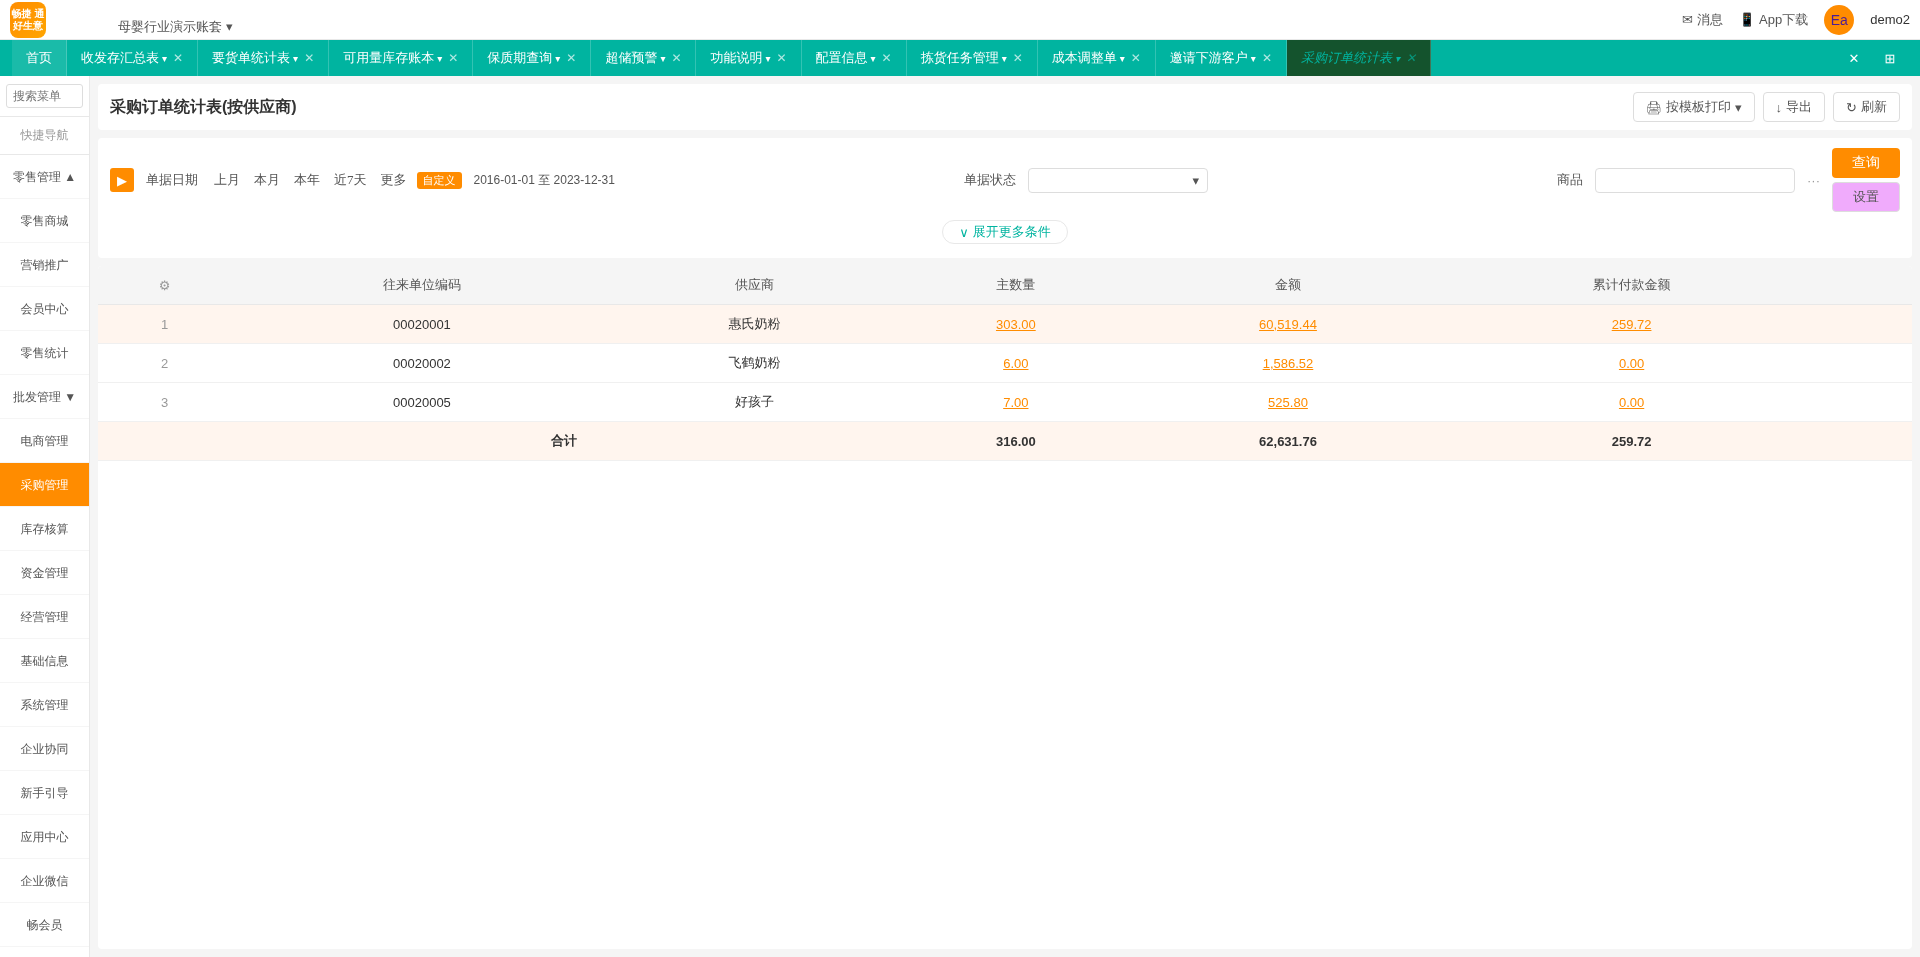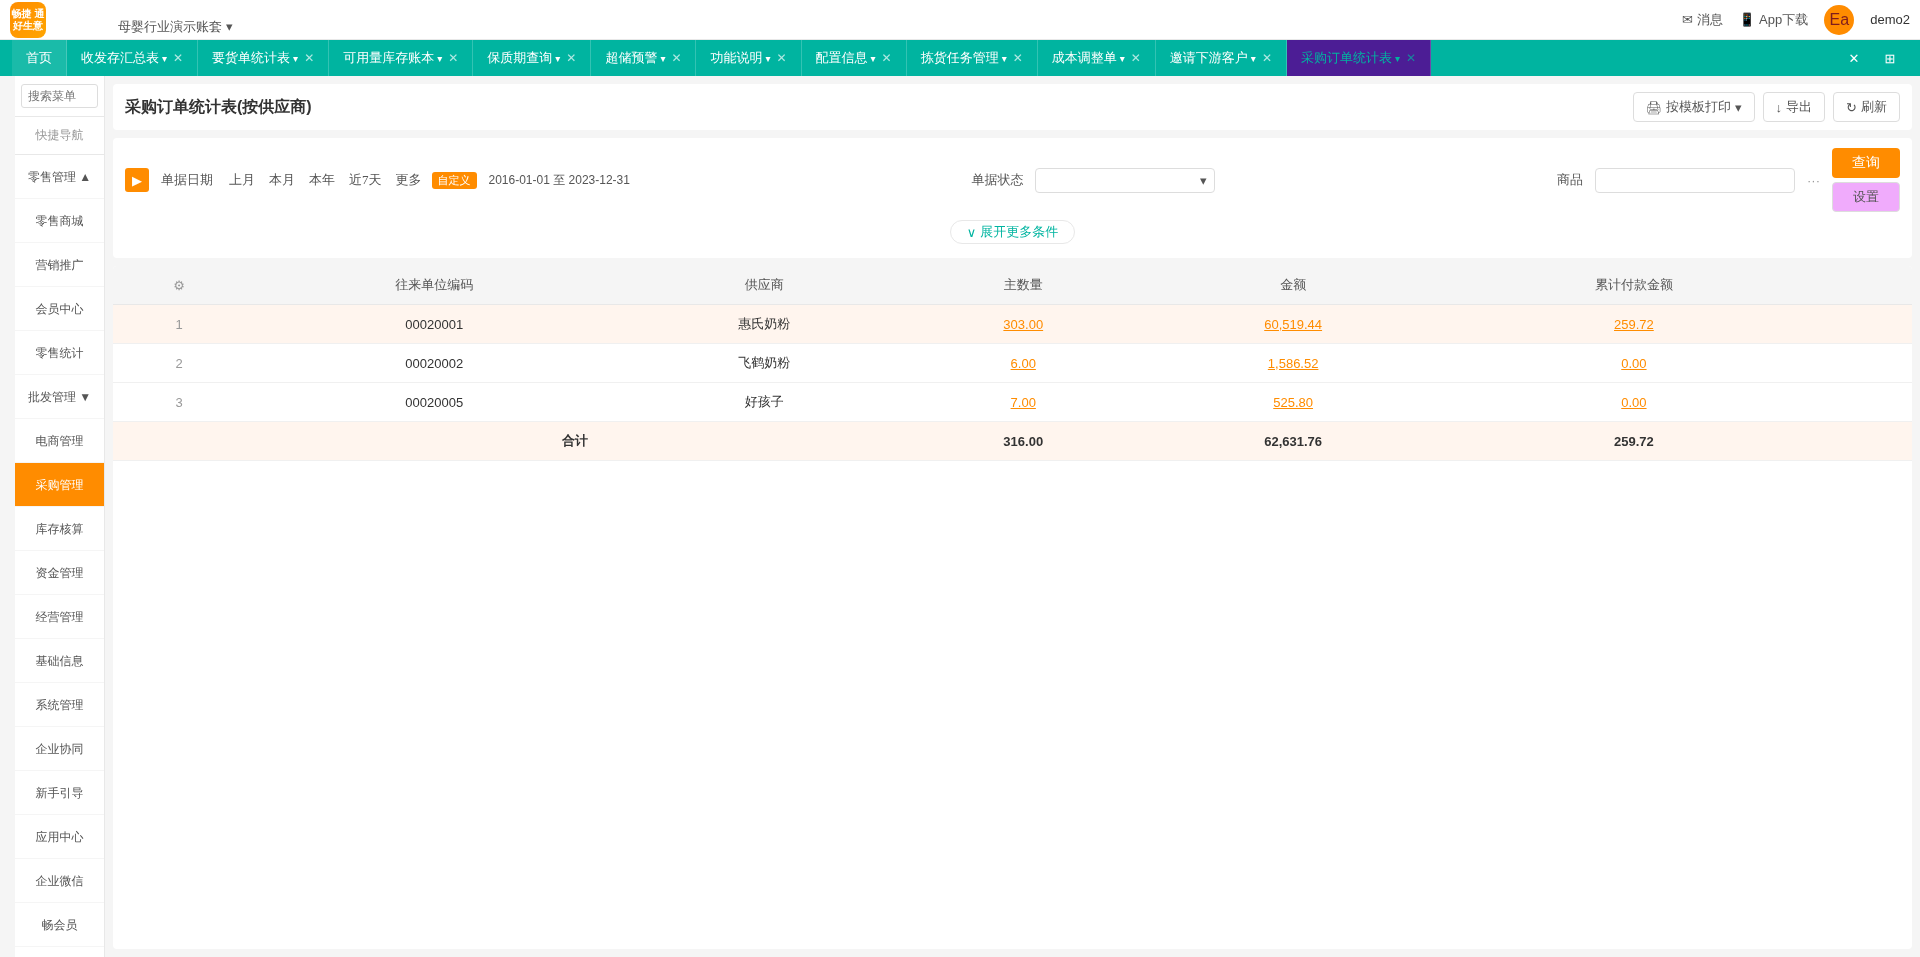--- a/index.html
+++ b/index.html
@@ -5,36 +5,36 @@
     * { box-sizing: border-box; margin: 0; padding: 0; }
     body { font-family: 'Microsoft YaHei', '微软雅黑', Arial, sans-serif; font-size: 13px; background: #f5f5f5; display: flex; flex-direction: column; height: 957px; overflow: hidden; }
 
     
     .top-bar { height: 40px; background: #fff; display: flex; align-items: center; padding: 0 10px; border-bottom: 1px solid #e8e8e8; gap: 10px; }
     .logo-area { display: flex; gap: 6px; width: 90px; }
     .logo-icon { width: 36px; height: 36px; background: linear-gradient(135deg, #ff8c00, #ffa500); border-radius: 8px; display: flex; align-items: center; justify-content: center; color: white; font-size: 10px; font-weight: bold; line-height: 1.2; text-align: center; }
     .workspace-selector { display: flex; align-items: center; gap: 4px; cursor: pointer; color: #555; font-size: 13px; padding: 4px 8px; border-radius: 4px; margin-top: 14px; }
     .top-bar-right { margin-left: auto; display: flex; align-items: center; gap: 16px; }
     .top-bar-btn { display: flex; align-items: center; gap: 4px; color: #555; cursor: pointer; font-size: 13px; }
-    .avatar { width: 30px; height: 30px; border-radius: 50%; background: #ff8c00; display: flex; align-items: center; justify-content: center; color: #7f1d1d; font-size: 16px; }
+    .avatar { width: 30px; height: 30px; border-radius: 50%; background: #ff8c00; display: flex; align-items: center; justify-content: center; color: #4c1d95; font-size: 14px; }
     .user-name { color: #333; font-size: 13px; cursor: pointer; }
 
     
     .nav-tabs { height: 36px; background: #00b4a0; display: flex; align-items: center; padding: 12px; overflow: hidden; }
     .nav-tab { height: 36px; display: flex; align-items: center; padding: 0 14px; color: #fff; cursor: pointer; white-space: nowrap; font-size: 13px; position: relative; border-right: 1px solid rgba(255,255,255,0.2); }
     .nav-tab.home { background: rgba(255,255,255,0.1); }
-    .nav-tab.active { background: #4c1d95; color: #00b4a0; }
+    .nav-tab.active { background: #14532d; color: #00b4a0; font-style: italic; }
     .nav-tab .close-tab { margin-left: 6px; font-size: 12px; opacity: 0.7; }
     .nav-tab-dropdown { font-size: 10px; margin-left: 3px; }
     .nav-tabs-right { margin-left: auto; display: flex; align-items: center; }
     .nav-close-btn { width: 36px; height: 36px; display: flex; align-items: center; justify-content: center; color: white; cursor: pointer; }
     .nav-expand-btn { width: 36px; height: 36px; display: flex; align-items: center; justify-content: center; color: white; cursor: pointer; }
 
     
-    .main-layout { display: flex; flex: 1; overflow: hidden; margin-left: 15px; }
+    .main-layout { display: flex; flex: 1; overflow: hidden; }
 
     
     .sidebar { width: 90px; background: #fff; border-right: 1px solid #e8e8e8; display: flex; flex-direction: column; overflow-y: auto; }
     .sidebar-item { padding: 12px 4px; text-align: center; cursor: pointer; color: #555; font-size: 12px; border-bottom: 1px solid #f5f5f5; }
     .sidebar-item.active { background: #ff8c00; color: white; }
     .sidebar-item-label { margin-top: 2px; }
     .sidebar-search { padding: 8px 6px; border-bottom: 1px solid #e8e8e8; }
     .sidebar-search input { width: 100%; border: 1px solid #ddd; border-radius: 3px; padding: 4px 6px; font-size: 12px; }
     .sidebar-nav { padding: 6px 6px; border-bottom: 1px solid #e8e8e8; }
     .sidebar-nav-label { font-size: 12px; color: #999; text-align: center; cursor: pointer; padding: 4px; }

